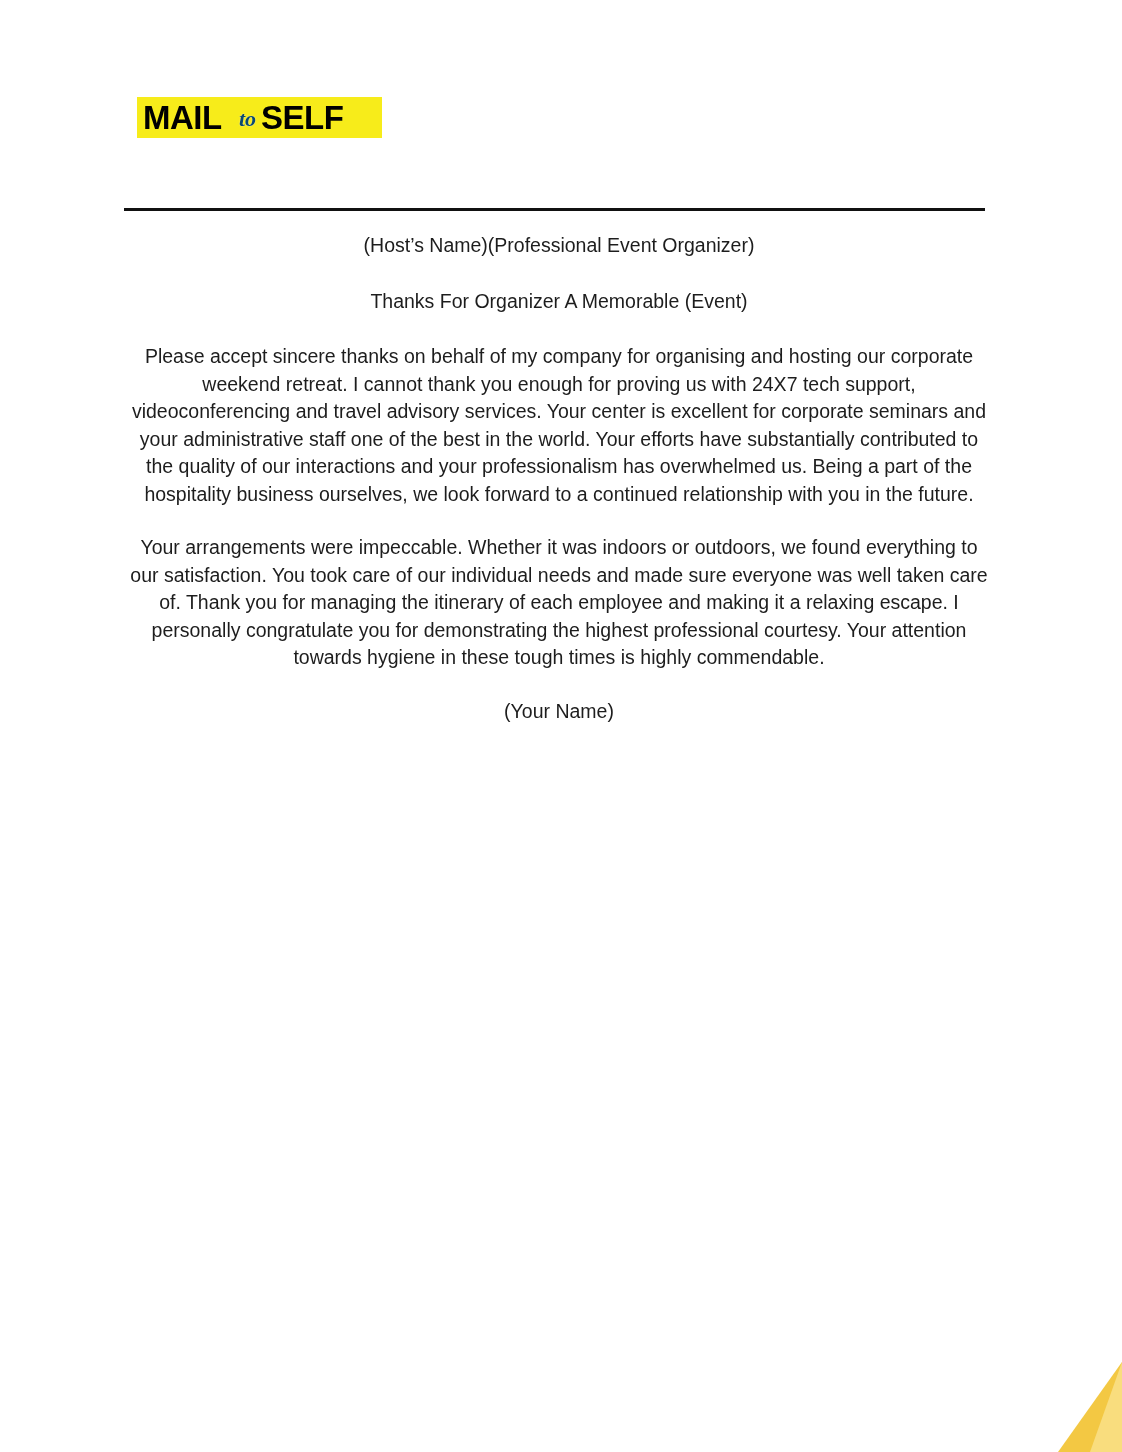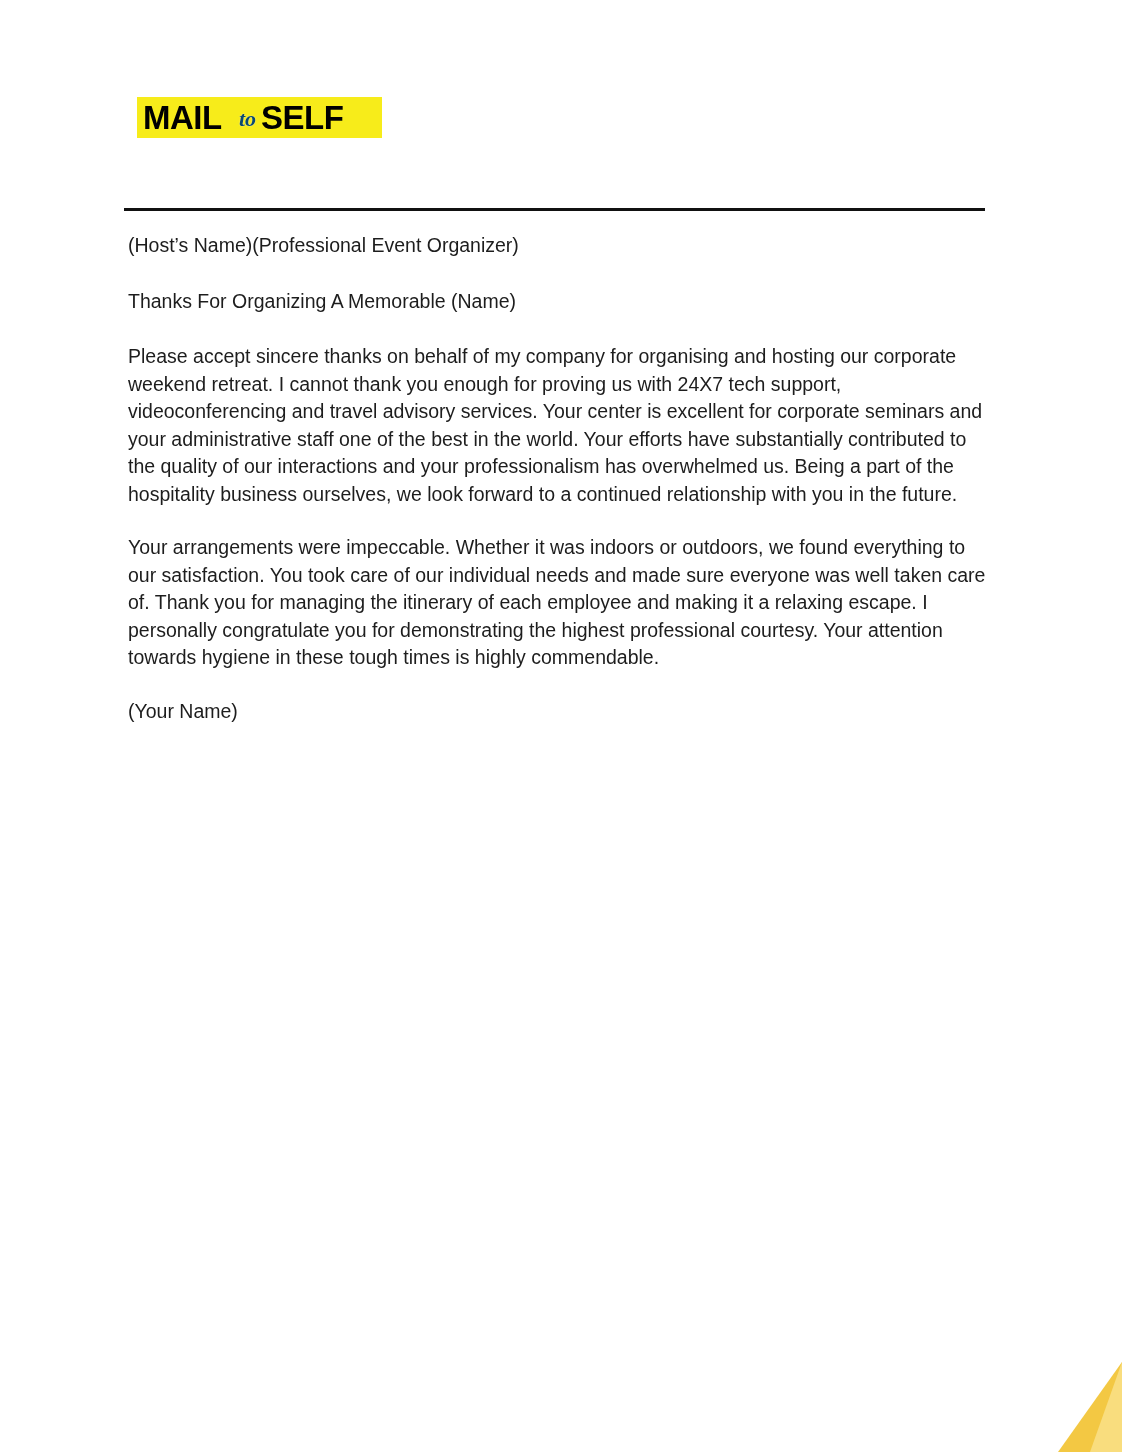--- a/index.html
+++ b/index.html
@@ -93,21 +93,21 @@
     left: 128px;
     top: 232px;
     width: 862px;
   }
   .letter p {
     margin: 0 0 26px 0;
     font-family: "Liberation Sans", "DejaVu Sans", sans-serif;
     font-size: 19.5px;
     line-height: 27.5px;
     color: #1d1d1d;
-    text-align: left;
+    text-align: center;
   }
   .letter p.salutation {
     margin-bottom: 28px;
   }
   .letter p.subject {
     margin-bottom: 28px;
   }
   .letter p.signoff {
     margin-bottom: 26px;
   }
@@ -134,21 +134,21 @@
     <div class="logo-band"></div>
     <span class="logo-mail">MAIL</span>
     <span class="logo-to">to</span>
     <span class="logo-self">SELF</span>
   </div>
 
   <div class="divider"></div>
 
   <div class="letter">
     <p class="salutation">(Host’s Name)(Professional Event Organizer)</p>
-    <p class="subject">Thanks For Organizing A Memorable (Name)</p>
+    <p class="subject">Thanks For Organizer A Memorable (Event)</p>
     <p>Please accept sincere thanks on behalf of my company for organising and hosting our corporate weekend retreat. I cannot thank you enough for proving us with 24X7 tech support, videoconferencing and travel advisory services. Your center is excellent for corporate seminars and your administrative staff one of the best in the world. Your efforts have substantially contributed to the quality of our interactions and your professionalism has overwhelmed us. Being a part of the hospitality business ourselves, we look forward to a continued relationship with you in the future.</p>
     <p>Your arrangements were impeccable. Whether it was indoors or outdoors, we found everything to our satisfaction. You took care of our individual needs and made sure everyone was well taken care of. Thank you for managing the itinerary of each employee and making it a relaxing escape. I personally congratulate you for demonstrating the highest professional courtesy. Your attention towards hygiene in these tough times is highly commendable.</p>
     <p class="signature">(Your Name)</p>
   </div>
 
   <svg class="corner-wedge" viewBox="0 0 72 90" preserveAspectRatio="none">
     <polygon points="72,0 72,90 8,90" fill="#F3C843"></polygon>
     <polygon points="72,0 72,90 40,90" fill="#F9DD7E"></polygon>
   </svg>
 

